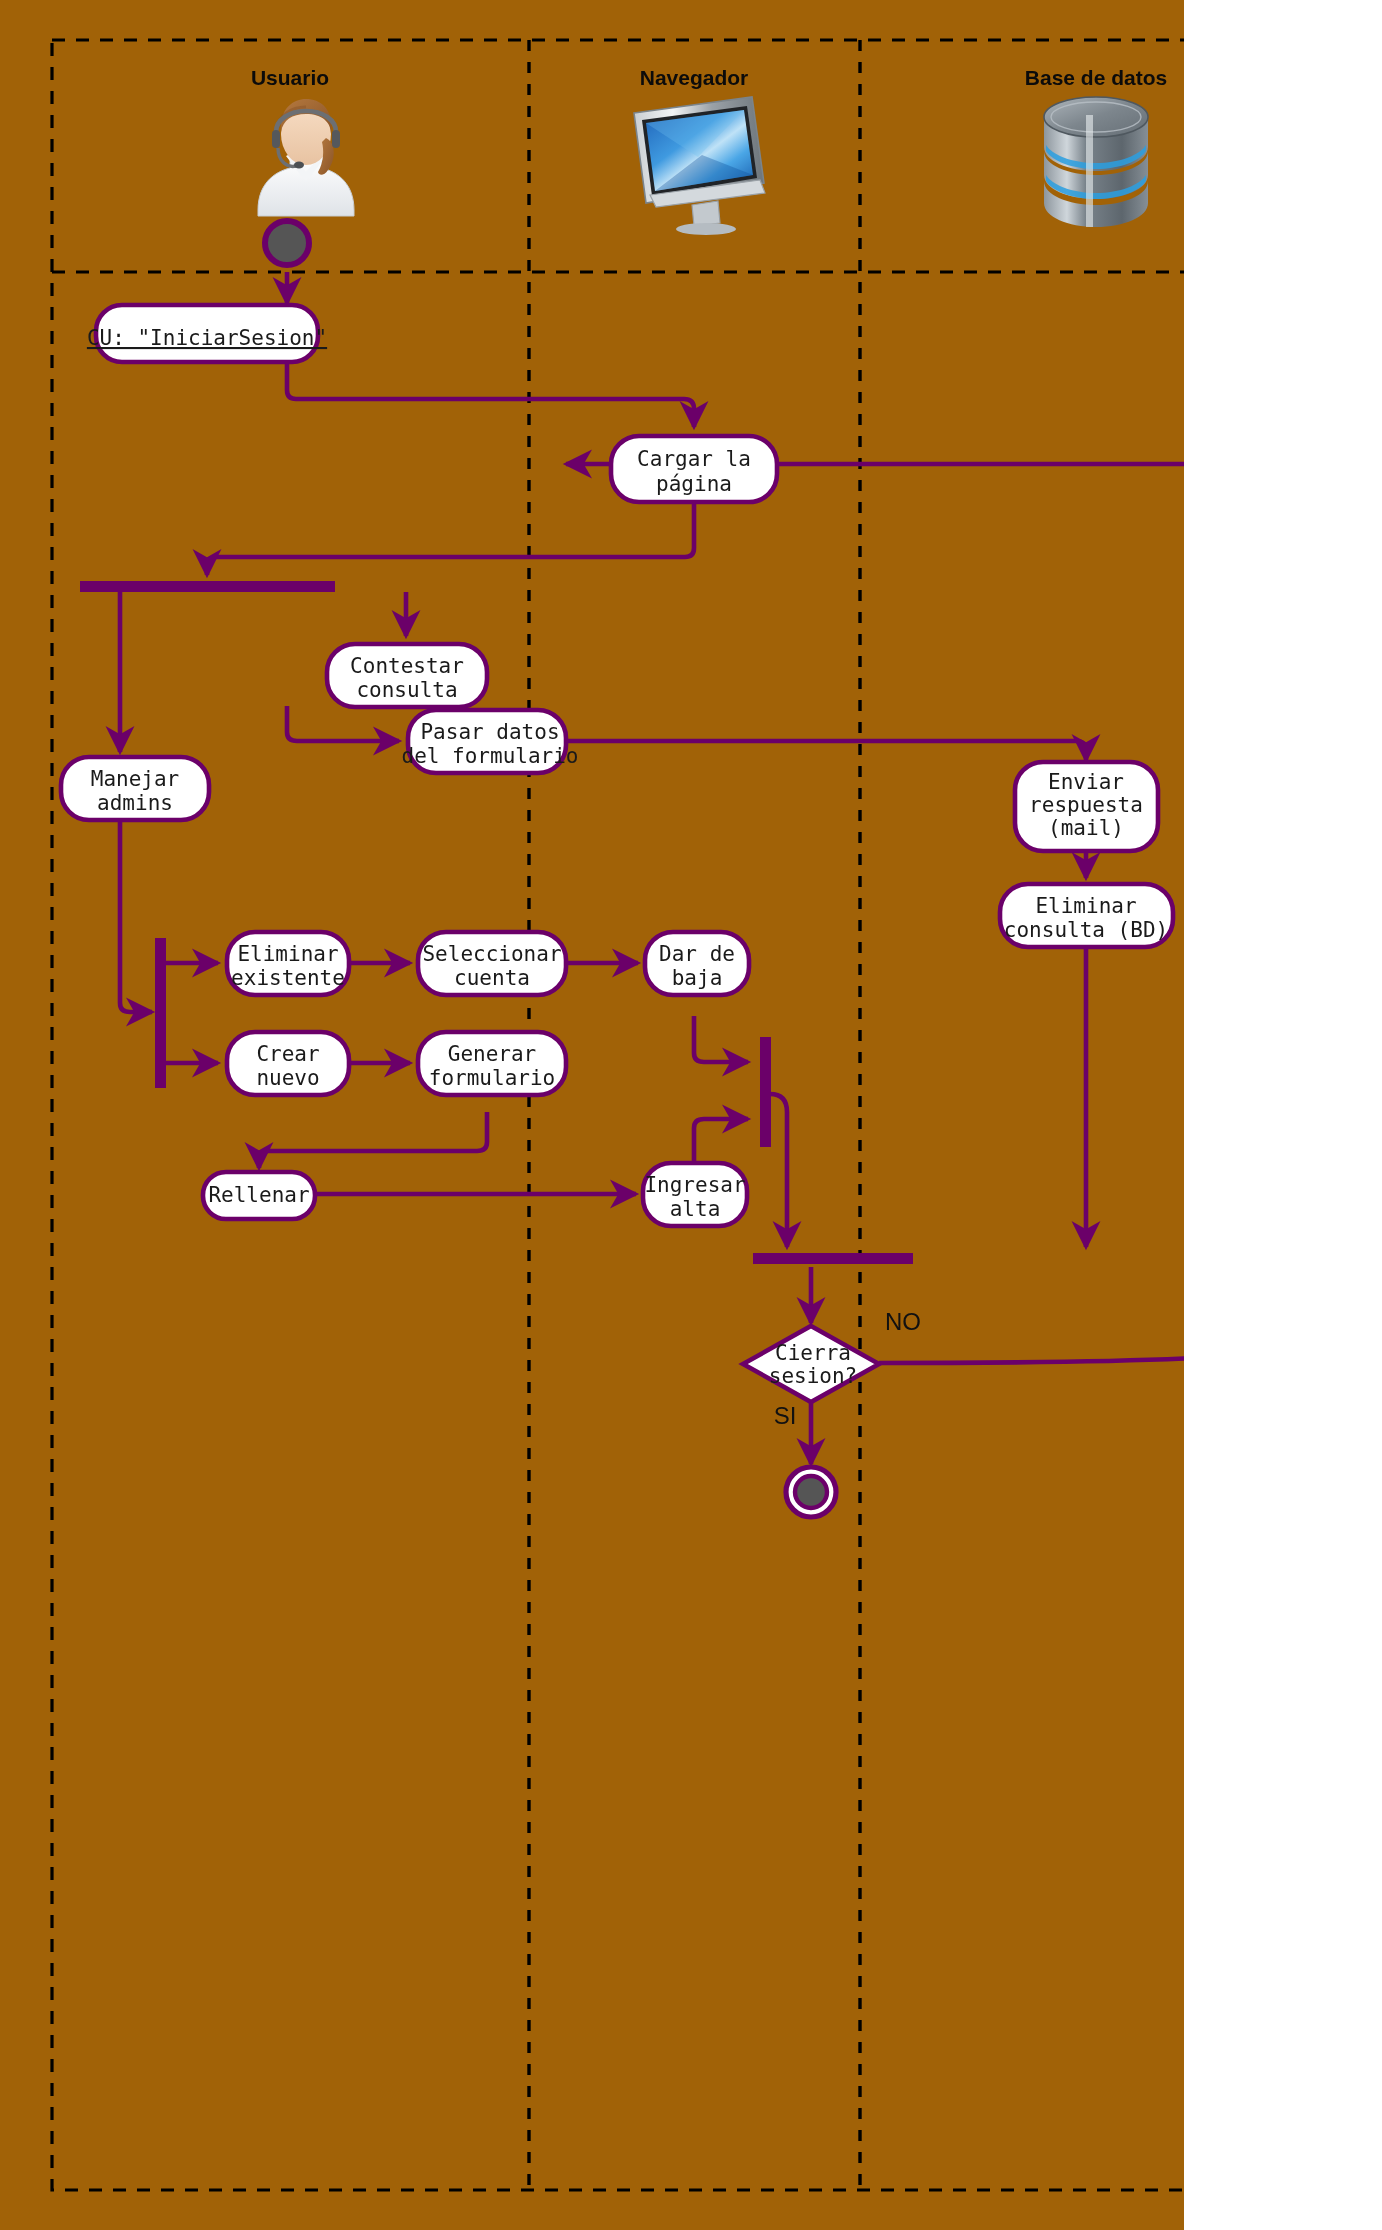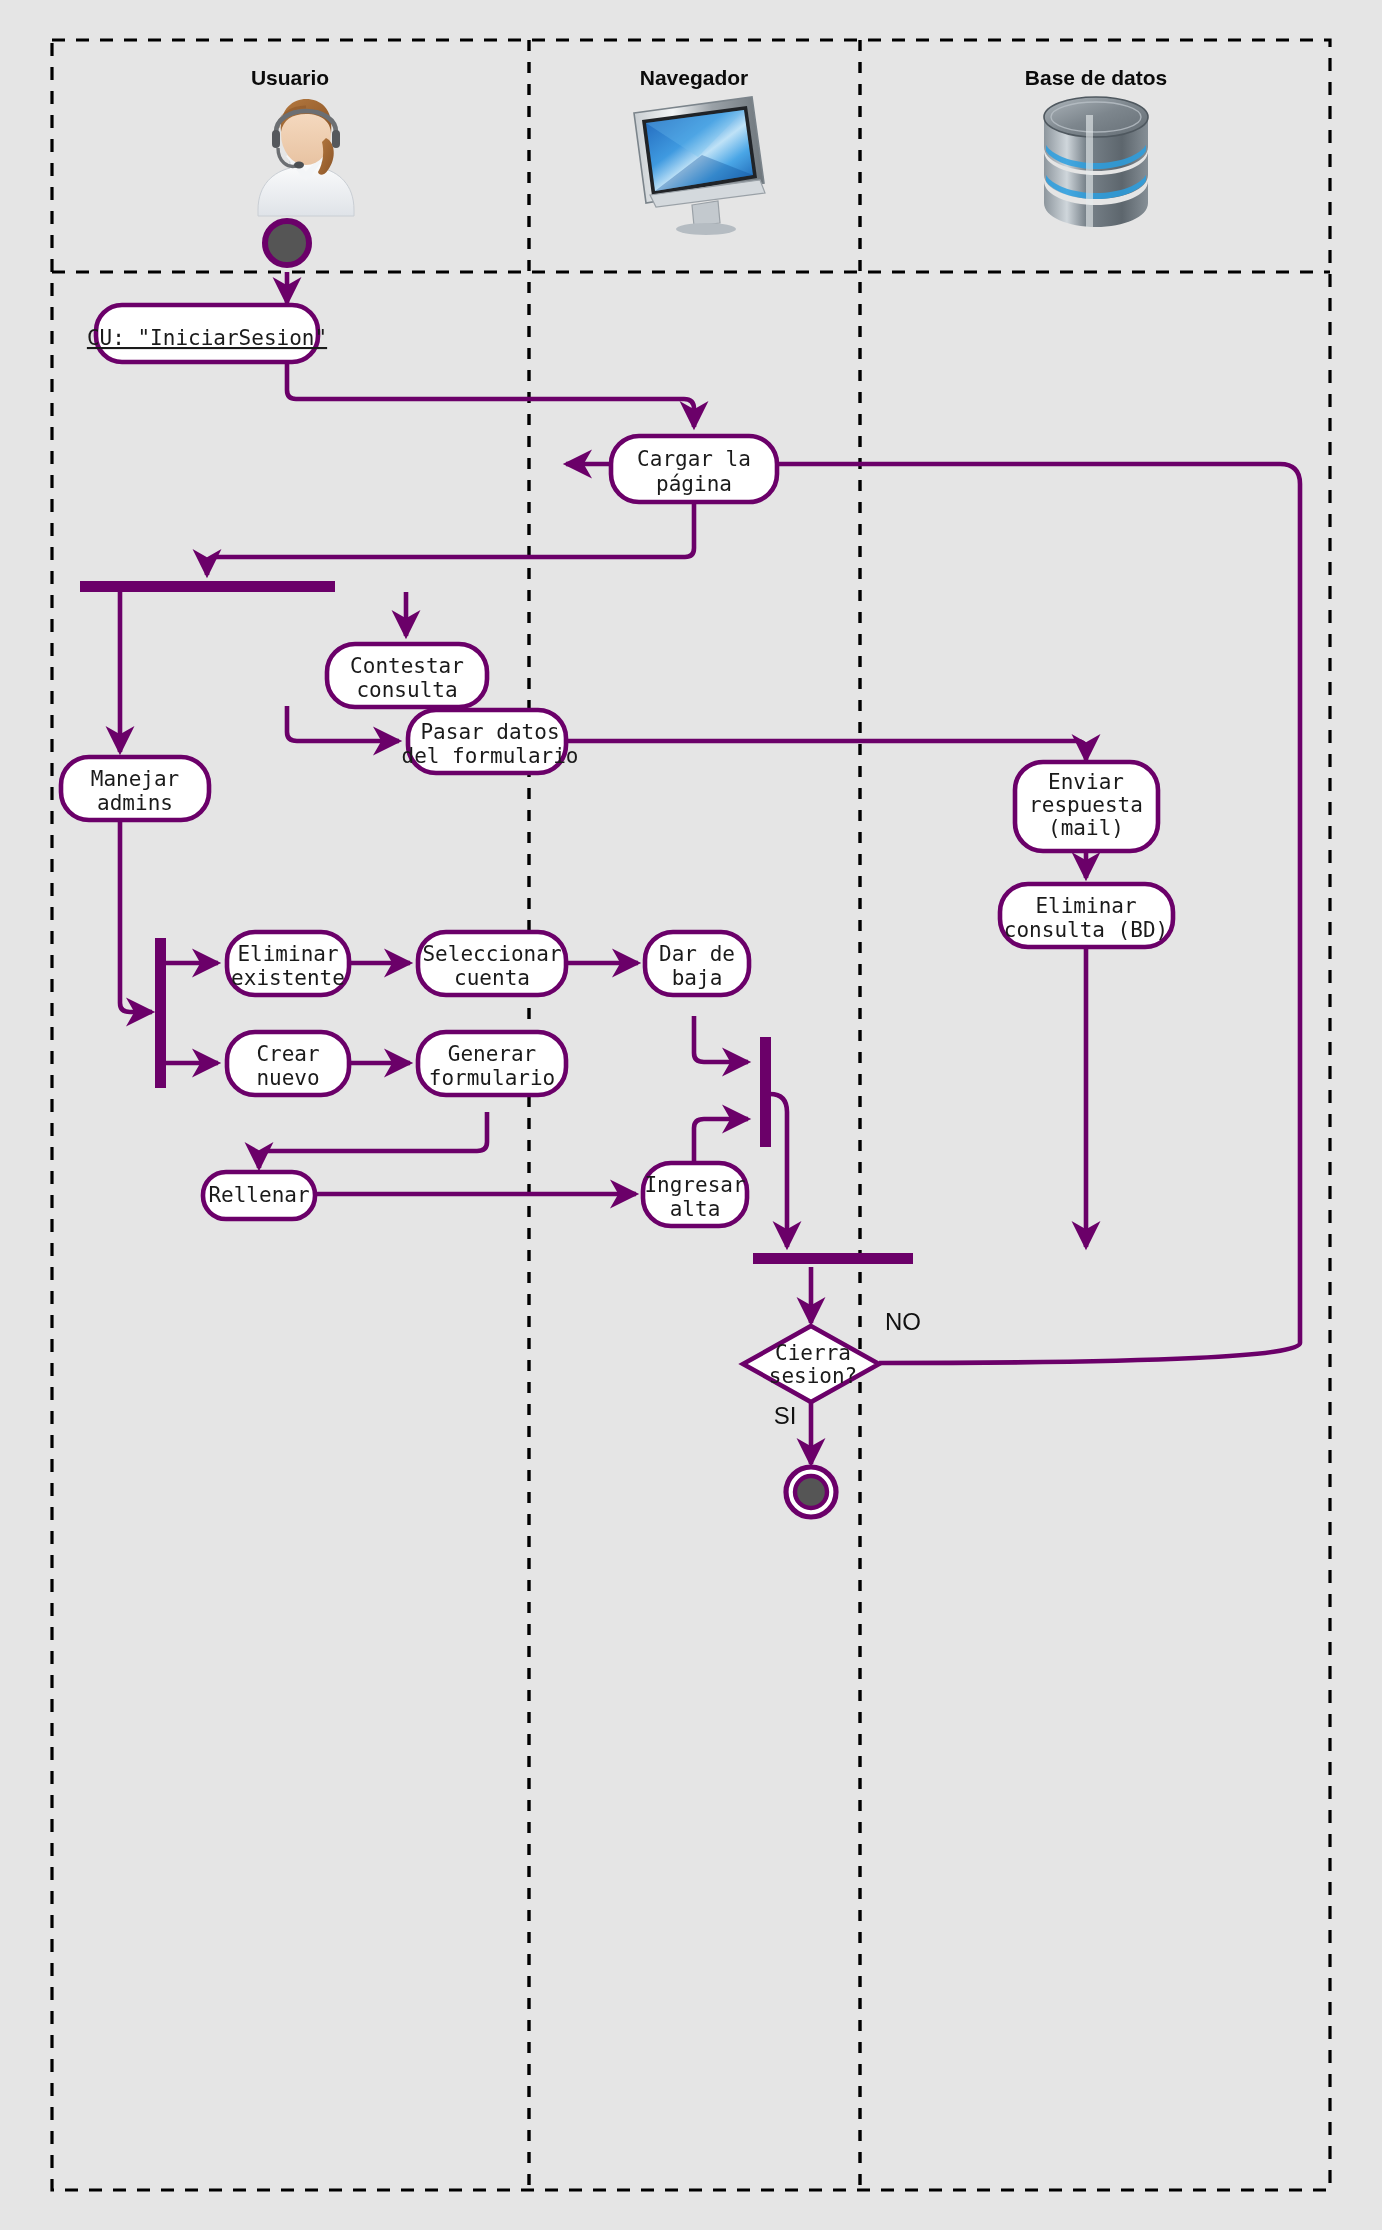--- a/index.html
+++ b/index.html
@@ -1,17 +1,17 @@
 <!DOCTYPE html>
 <html><head>
 <meta charset="utf-8">
 <style>
   html,body{margin:0;padding:0;background:#ffffff;}
   body{width:1382px;height:2230px;font-family:"Liberation Sans",sans-serif;}
-  #stage{position:relative;width:1382px;height:2230px;overflow:hidden;background:#e5e5e5;}
+  #stage{position:relative;width:1184px;height:2230px;overflow:hidden;background:#a16207;}
   svg{display:block;}
   .lane-title{font-family:"Liberation Sans",sans-serif;font-size:21px;font-weight:bold;fill:#0b0b0b;}
   .node-label{font-family:"DejaVu Sans Mono","Liberation Mono",monospace;font-size:21px;fill:#1a1a1a;}
   .guard-label{font-family:"Liberation Sans",sans-serif;font-size:24px;fill:#111;}
   .ul{text-decoration:underline;}
 </style>
 </head>
 <body>
 
 <div id="stage">

